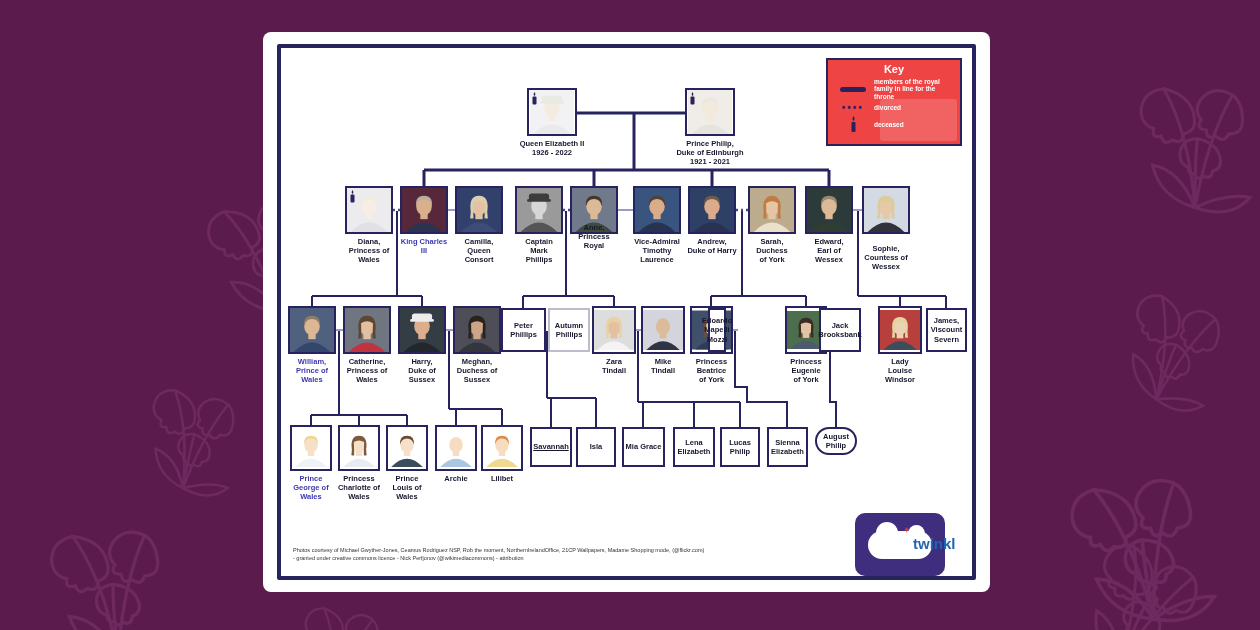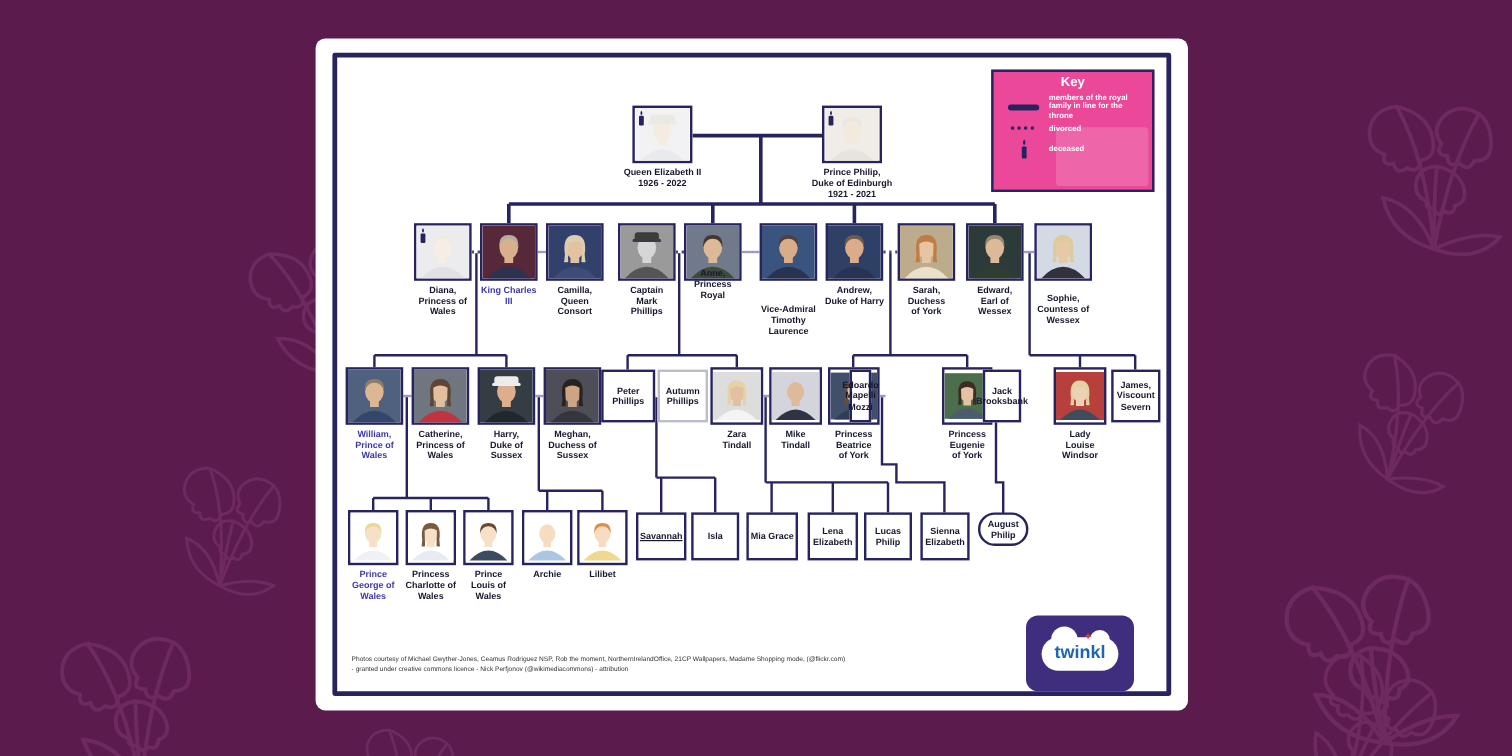--- a/index.html
+++ b/index.html
@@ -6,21 +6,21 @@
   .stage{position:relative;width:1260px;height:630px;background:#5c1b4d;overflow:hidden;
          font-family:"Liberation Sans",sans-serif;}
   .bg-flowers{position:absolute;inset:0;z-index:0;}
   .card{position:absolute;left:263px;top:32px;width:727px;height:560px;background:#ffffff;
         border-radius:8px;z-index:1;}
   .inner-border{position:absolute;left:14px;right:14px;top:12px;bottom:12px;
         border:4px solid #26235f;border-radius:2px;}
   .page-title{position:absolute;left:30px;top:22px;margin:0;font-size:22px;font-weight:bold;
         color:#2b2566;letter-spacing:.3px;}
   
-  .key{position:absolute;left:563px;top:26px;width:136px;height:102px;background:#ec4899;
+  .key{position:absolute;left:563px;top:26px;width:136px;height:88px;background:#ef4444;
        border:2px solid #26235f;box-sizing:border-box;color:#fff;overflow:hidden;}
   .key::after{content:"";position:absolute;right:3px;bottom:3px;width:58%;height:50%;
        background:rgba(255,255,255,.16);border-radius:3px;}
   .key-title{text-align:center;font-weight:bold;font-size:11px;margin-top:3px;}
   .key-row{display:flex;align-items:center;gap:6px;padding:3px 6px 1px 10px;position:relative;z-index:1;}
   .key-ico{width:30px;flex:0 0 30px;display:flex;align-items:center;justify-content:center;}
   .key-label{font-size:6.5px;font-weight:bold;line-height:1.15;}
   .solid-bar{width:26px;height:5px;background:#26235f;border-radius:3px;display:inline-block;}
   .dots{color:#26235f;font-size:10px;font-weight:bold;letter-spacing:2px;line-height:4px;}
   
@@ -40,22 +40,22 @@
   .footer{position:absolute;left:30px;top:514px;width:640px;font-size:5.5px;color:#333;
           line-height:1.5;}
   
   .logo{position:absolute;left:855px;top:513px;width:90px;height:63px;background:#3f2d7e;
         border-radius:10px;z-index:4;display:flex;align-items:center;justify-content:center;}
   .cloud{position:relative;width:64px;height:28px;background:#fff;border-radius:16px;}
   .cloud::before{content:"";position:absolute;left:8px;top:-9px;width:22px;height:22px;
         background:#fff;border-radius:50%;}
   .cloud::after{content:"";position:absolute;right:7px;top:-6px;width:17px;height:17px;
         background:#fff;border-radius:50%;}
-  .logo-text{position:absolute;left:0;right:0;top:4px;text-align:center;z-index:1;
-        font-size:15px;font-weight:bold;color:#1e66b0;}
+  .logo-text{position:absolute;left:0;right:0;top:4px;text-align:left;z-index:1;
+        font-size:15px;font-weight:bold;color:#1e66b0;padding-left:45px;}
   .logo-star{position:absolute;left:35px;top:-6px;color:#d93a3a;font-size:9px;z-index:2;}
 </style>
 </head>
 <body>
 
 <div class="stage">
 
   <svg class="bg-flowers" width="1260" height="630" viewBox="0 0 1260 630" xmlns="http://www.w3.org/2000/svg">
     <defs>
       <g id="bellcluster" fill="none" stroke="#6e2a5e" stroke-width="2.5" stroke-linecap="round">
@@ -277,21 +277,21 @@
 Royal</div>
       <div class="photo" style="left: 633px; top: 186px; width: 48px; height: 48px;">
         <svg viewBox="0 0 48 48" xmlns="http://www.w3.org/2000/svg">
           <rect width="48" height="48" fill="#3a5480"></rect>
           <path d="M4 48 Q24 27 44 48 Z" fill="#273350"></path>
           <rect x="20" y="25" width="8" height="9" fill="#d9ad8a"></rect>
           <ellipse cx="24" cy="20" rx="8.5" ry="10" fill="#d9ad8a"></ellipse>
           <path d="M15.5 20 Q14 8.5 24 8.5 Q34 8.5 32.5 20 Q31 12 24 12 Q17 12 15.5 20 Z" fill="#50413a"></path>
         </svg>
       </div>
-      <div class="nlabel" style="left: 625px; top: 253px; width: 64px;">Vice-Admiral
+      <div class="nlabel" style="left: 625px; top: 237px; width: 64px;">Vice-Admiral
 Timothy
 Laurence</div>
       <div class="photo" style="left: 688px; top: 186px; width: 48px; height: 48px;">
         <svg viewBox="0 0 48 48" xmlns="http://www.w3.org/2000/svg">
           <rect width="48" height="48" fill="#2f4066"></rect>
           <path d="M4 48 Q24 27 44 48 Z" fill="#283354"></path>
           <rect x="20" y="25" width="8" height="9" fill="#dcab8b"></rect>
           <ellipse cx="24" cy="20" rx="8.5" ry="10" fill="#dcab8b"></ellipse>
           <path d="M15.5 20 Q14 8.5 24 8.5 Q34 8.5 32.5 20 Q31 12 24 12 Q17 12 15.5 20 Z" fill="#6d5b4c"></path>
         </svg>
@@ -428,21 +428,21 @@
           <rect width="48" height="48" fill="#4d6e4d"></rect>
           <path d="M4 48 Q24 27 44 48 Z" fill="#4d5c6c"></path>
           <rect x="20" y="25" width="8" height="9" fill="#e3c3a3"></rect>
           <ellipse cx="24" cy="20" rx="8.5" ry="10" fill="#e3c3a3"></ellipse>
           <path d="M15 26 Q12.5 8.5 24 8.5 Q35.5 8.5 33 26 L33.5 32 Q35 34 30 33 L30.5 16.5 Q24 12.5 17.5 16.5 L18 33 Q13 34 14.5 32 Z" fill="#3c2c24"></path>
         </svg>
       </div>
       <div class="nlabel" style="left: 774px; top: 357px; width: 64px;">Princess
 Eugenie
 of York</div>
-      <div class="tbox" style="left: 819px; top: 308px; width: 32px; height: 44px;">Jack
+      <div class="tbox" style="left: 819px; top: 308px; width: 42px; height: 44px;">Jack
 Brooksbank</div>
       <div class="photo" style="left: 878px; top: 306px; width: 44px; height: 48px;">
         <svg viewBox="0 0 48 48" xmlns="http://www.w3.org/2000/svg">
           <rect width="48" height="48" fill="#b8403c"></rect>
           <path d="M4 48 Q24 27 44 48 Z" fill="#3e4c5c"></path>
           <rect x="20" y="25" width="8" height="9" fill="#ecd2b4"></rect>
           <ellipse cx="24" cy="20" rx="8.5" ry="10" fill="#ecd2b4"></ellipse>
           <path d="M15 26 Q12.5 8.5 24 8.5 Q35.5 8.5 33 26 L33.5 32 Q35 34 30 33 L30.5 16.5 Q24 12.5 17.5 16.5 L18 33 Q13 34 14.5 32 Z" fill="#e3d2a2"></path>
         </svg>
       </div>

